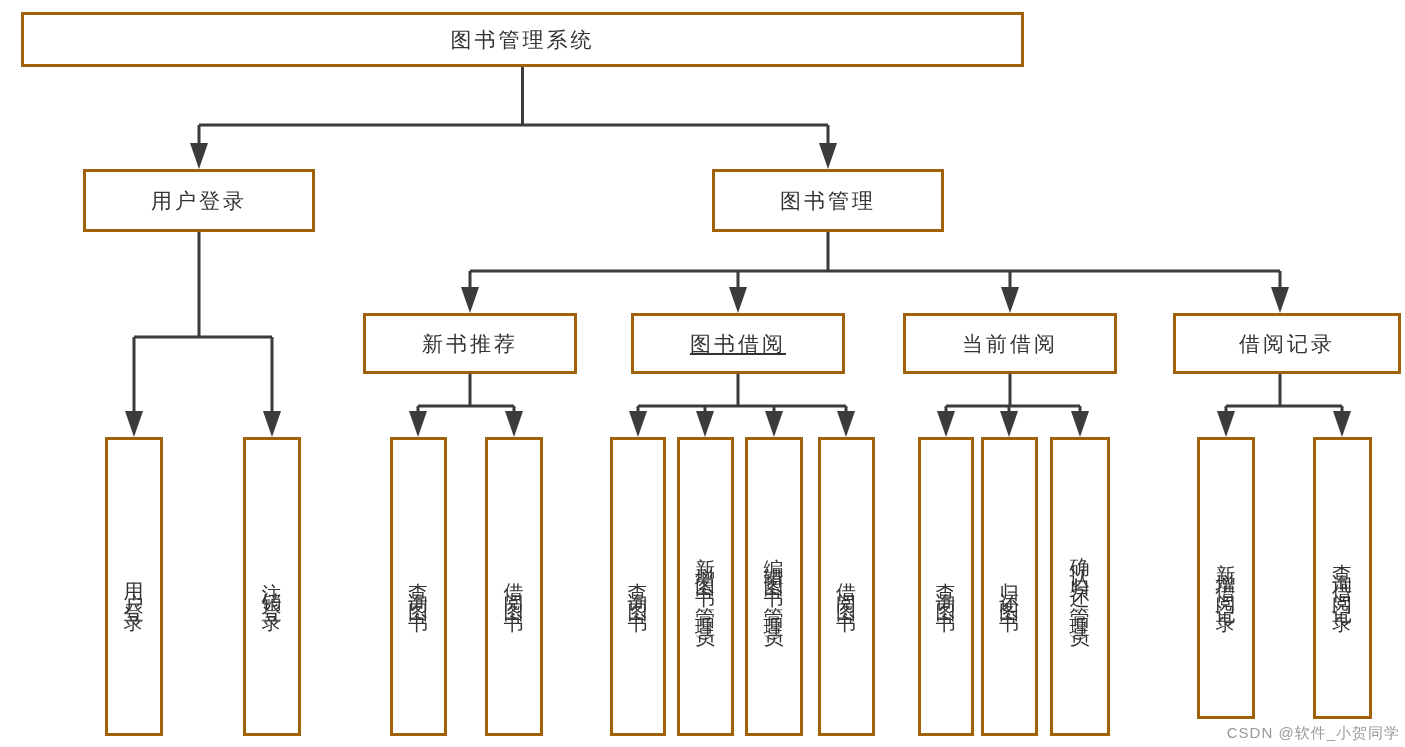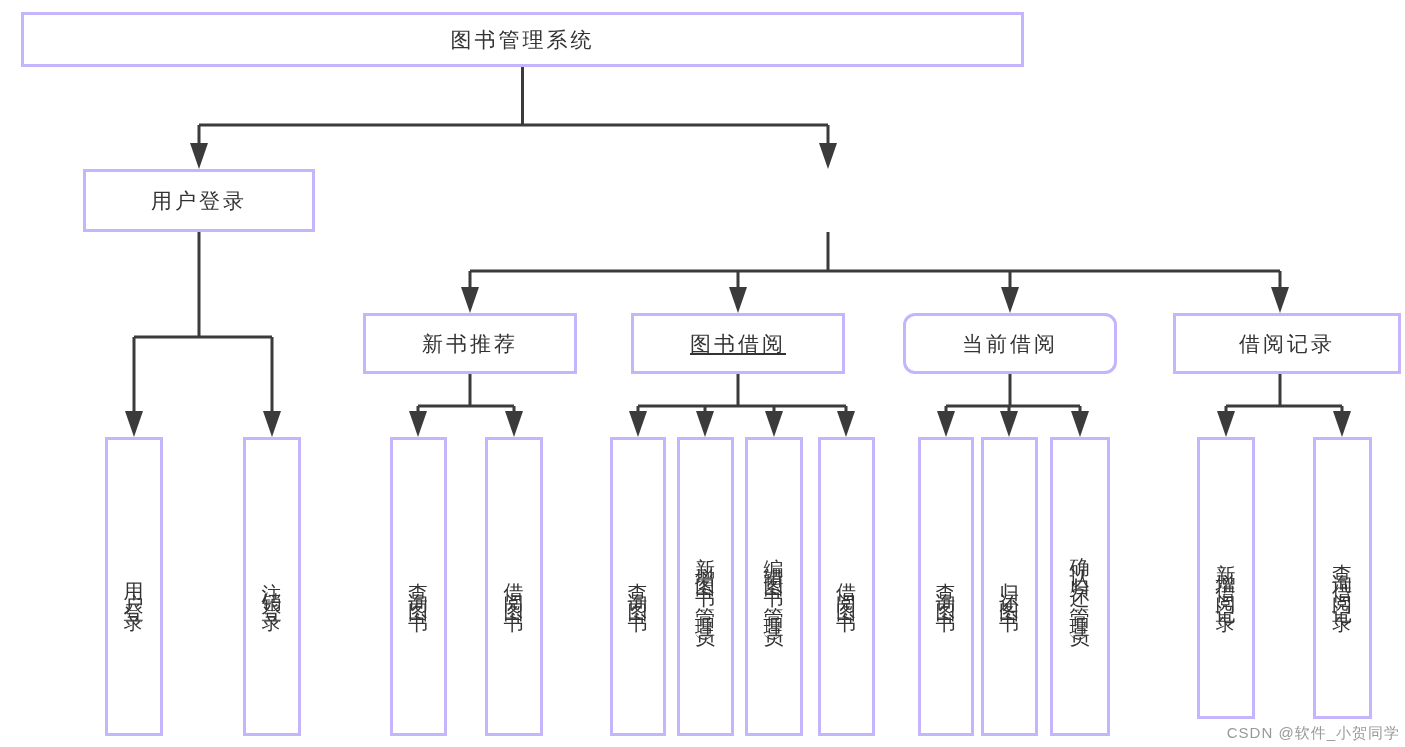--- a/index.html
+++ b/index.html
@@ -12,21 +12,21 @@
     overflow: hidden;
   }
   .connectors {
     position: absolute;
     left: 0; top: 0;
     width: 1405px; height: 747px;
   }
   .box {
     position: absolute;
     box-sizing: border-box;
-    border: 3px solid #c4b5fd;
+    border: 3px solid #a16207;
     background: #ffffff;
     display: flex;
     align-items: center;
     justify-content: center;
     color: #333333;
   }
   .hlabel {
     font-size: 21px;
     letter-spacing: 3px;
     white-space: nowrap;
@@ -95,28 +95,31 @@
     </g>
   </svg>
 
   <div class="box" style="left:21px; top:12px; width:1003px; height:55px;">
     <span class="hlabel">图书管理系统</span>
   </div>
 
   <div class="box" style="left:83px; top:169px; width:232px; height:63px;">
     <span class="hlabel">用户登录</span>
   </div>
+  <div class="box" style="left:712px; top:169px; width:232px; height:63px;">
+    <span class="hlabel">图书管理</span>
+  </div>
 
   <div class="box" style="left:363px; top:313px; width:214px; height:61px;">
     <span class="hlabel">新书推荐</span>
   </div>
   <div class="box" style="left:631px; top:313px; width:214px; height:61px;text-decoration:underline;">
     <span class="hlabel">图书借阅</span>
   </div>
-  <div class="box" style="left:903px; top:313px; width:214px; height:61px;border-radius:12px;">
+  <div class="box" style="left:903px; top:313px; width:214px; height:61px;">
     <span class="hlabel">当前借阅</span>
   </div>
   <div class="box" style="left:1173px; top:313px; width:228px; height:61px;">
     <span class="hlabel">借阅记录</span>
   </div>
 
   <div class="box" style="left:105px; top:437px; width:58px; height:299px;">
     <span class="vlabel">用户登录</span>
   </div>
   <div class="box" style="left:243px; top:437px; width:58px; height:299px;">

